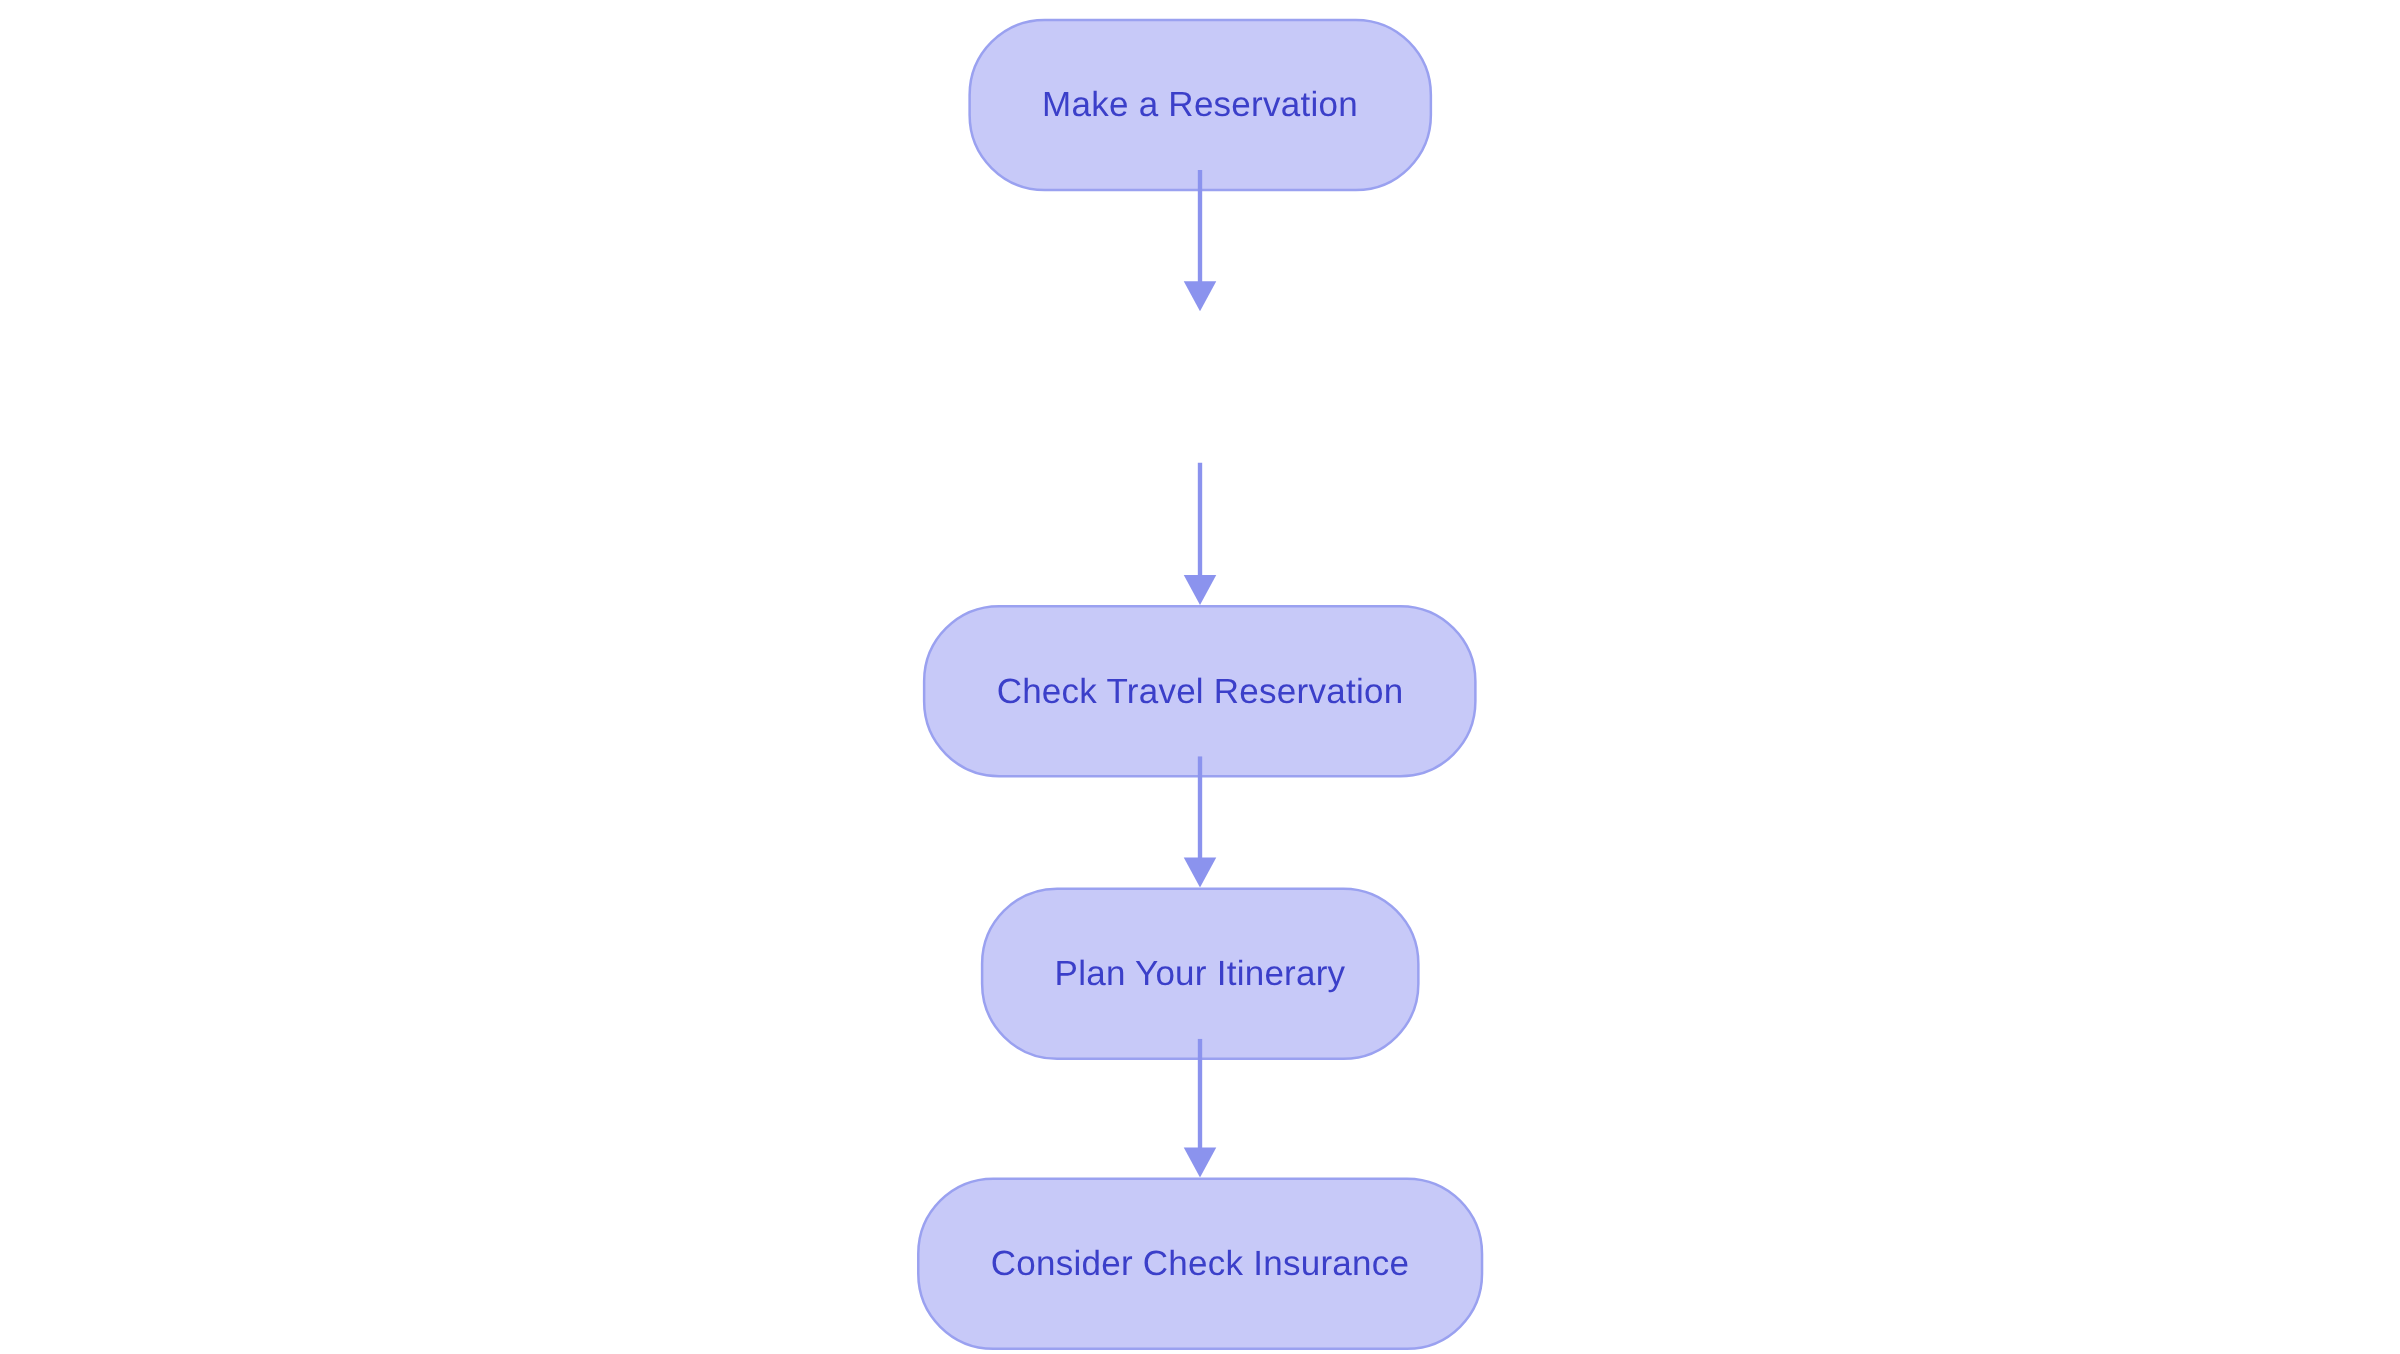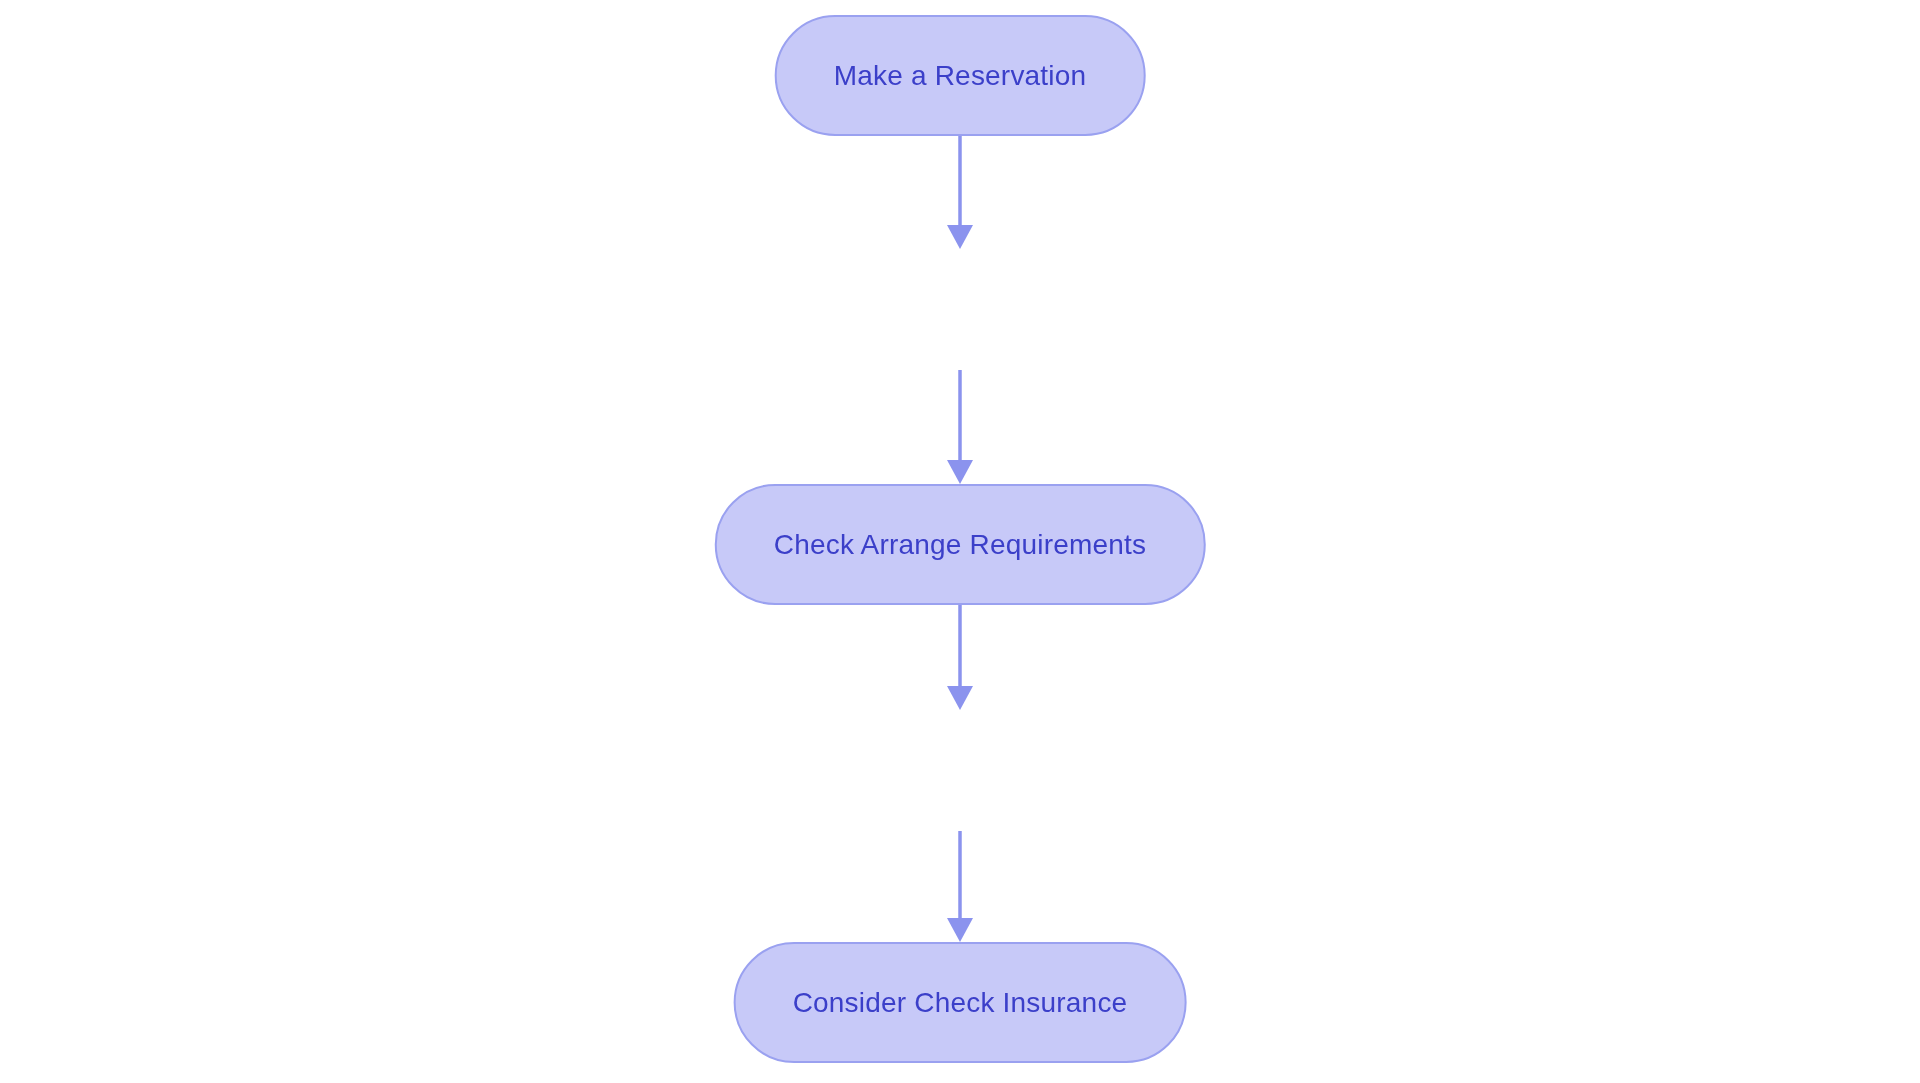--- a/index.html
+++ b/index.html
@@ -18,21 +18,21 @@
   }
   .canvas {
     position: relative;
     width: 1920px; height: 1083px;
     background: var(--bg);
   }
   .flow-node {
     position: absolute;
     left: 50%;
     transform: translateX(-50%);
-    height: 121px;
+    height: 138px;
     padding: 0 57px;
     background: var(--node-fill);
     border: 2px solid var(--node-border);
     border-radius: 61px;
     display: flex;
     align-items: center;
     justify-content: center;
     white-space: nowrap;
   }
   .flow-node .node-label {
@@ -78,30 +78,33 @@
 
 
   <div class="edge e2">
     <svg viewBox="0 0 30 114" preserveAspectRatio="none">
       <line x1="15" y1="0" x2="15" y2="92"></line>
       <polygon points="2,90 28,90 15,114"></polygon>
     </svg>
   </div>
 
   <div class="flow-node n3">
-    <span class="node-label">Check Arrange Requirements</span>
+    <span class="node-label">Check Travel Reservation</span>
   </div>
 
   <div class="edge e3">
     <svg viewBox="0 0 30 105" preserveAspectRatio="none">
       <line x1="15" y1="0" x2="15" y2="83"></line>
       <polygon points="2,81 28,81 15,105"></polygon>
     </svg>
   </div>
 
+  <div class="flow-node n4">
+    <span class="node-label">Plan Your Itinerary</span>
+  </div>
 
   <div class="edge e4">
     <svg viewBox="0 0 30 111" preserveAspectRatio="none">
       <line x1="15" y1="0" x2="15" y2="89"></line>
       <polygon points="2,87 28,87 15,111"></polygon>
     </svg>
   </div>
 
   <div class="flow-node n5">
     <span class="node-label">Consider Check Insurance</span>

